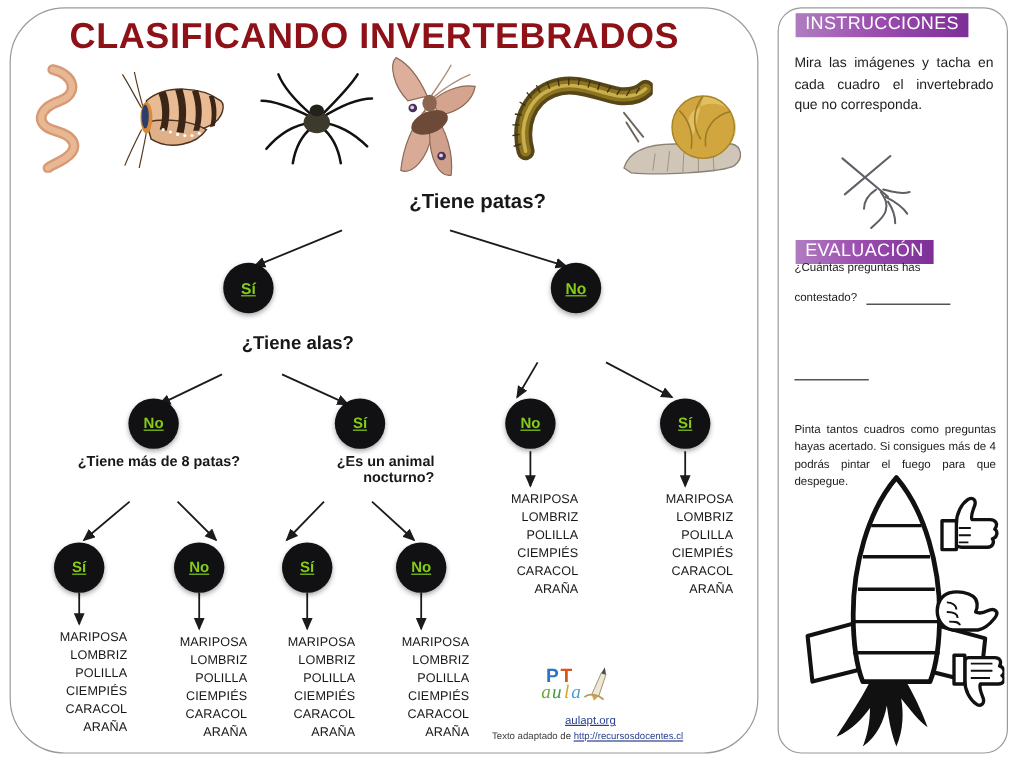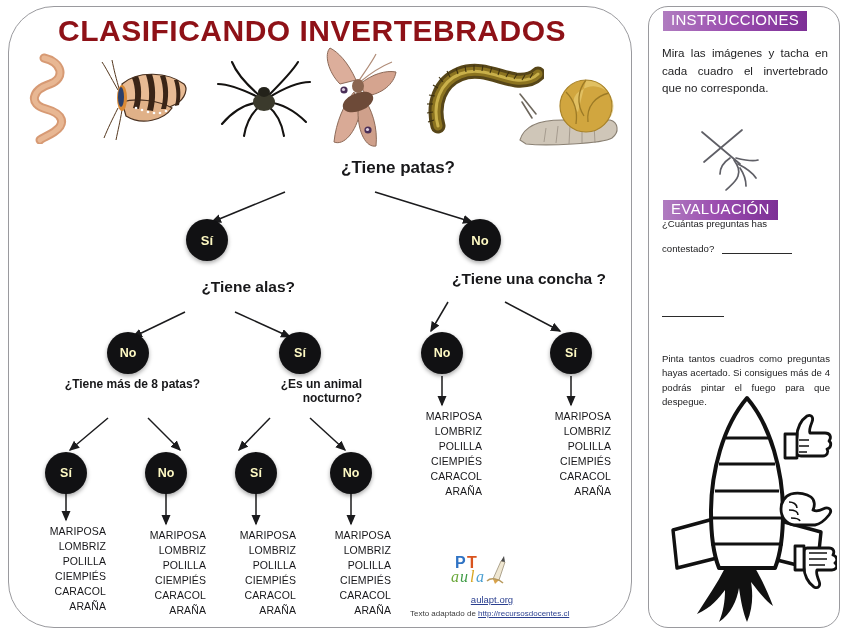--- a/index.html
+++ b/index.html
@@ -67,26 +67,27 @@
     text-align: right;
     font-weight: bold;
     color: #18181a;
     font-family: "Liberation Sans", sans-serif;
     line-height: 1.15;
   }
   .node {
     position: absolute;
     border-radius: 50%;
     background: #111113;
-    color: #fef9c3;
+    color: #84cc16;
     font-weight: bold;
     display: flex;
     align-items: center;
     justify-content: center;
     box-shadow: 0 2px 4px rgba(0,0,0,0.35);
+    text-decoration: underline;
   }
   .leaflist {
     position: absolute;
     text-align: right;
     font-size: 10.5px;
     line-height: 1.42;
     color: #17171a;
     font-family: "Liberation Sans", sans-serif;
     letter-spacing: 0.1px;
   }
@@ -310,21 +311,20 @@
       <path d="M571,376 L571,405"></path>
     </g>
   </svg>
 
   <div class="qlabel" style="left:205px; top:158px; width:250px; font-size:17px;">¿Tiene patas?</div>
 
   <div class="node" style="left:186px; top:219px; width:42px; height:42px; font-size:13px;">Sí</div>
   <div class="node" style="left:459px; top:219px; width:42px; height:42px; font-size:13px;">No</div>
 
   <div class="qlabel" style="left:135px; top:278px; width:160px; font-size:15.5px;">¿Tiene alas?</div>
-  <div class="qlabel" style="left:396px; top:270px; width:210px; font-size:15.5px;">¿Tiene una concha ?</div>
 
   <div class="node" style="left:107px; top:332px; width:42px; height:42px; font-size:12.5px;">No</div>
   <div class="node" style="left:279px; top:332px; width:42px; height:42px; font-size:12.5px;">Sí</div>
 
   <div class="node" style="left:421px; top:332px; width:42px; height:42px; font-size:12.5px;">No</div>
   <div class="node" style="left:550px; top:332px; width:42px; height:42px; font-size:12.5px;">Sí</div>
 
   <div class="qlabel" style="left:60px; top:378px; width:140px; font-size:12px;"><span>¿Tiene más de 8 patas?</span></div>
   <div class="qlabel" style="left:222px; top:378px; width:140px; font-size:12px;"><span>¿Es un animal nocturno?</span></div>
 

